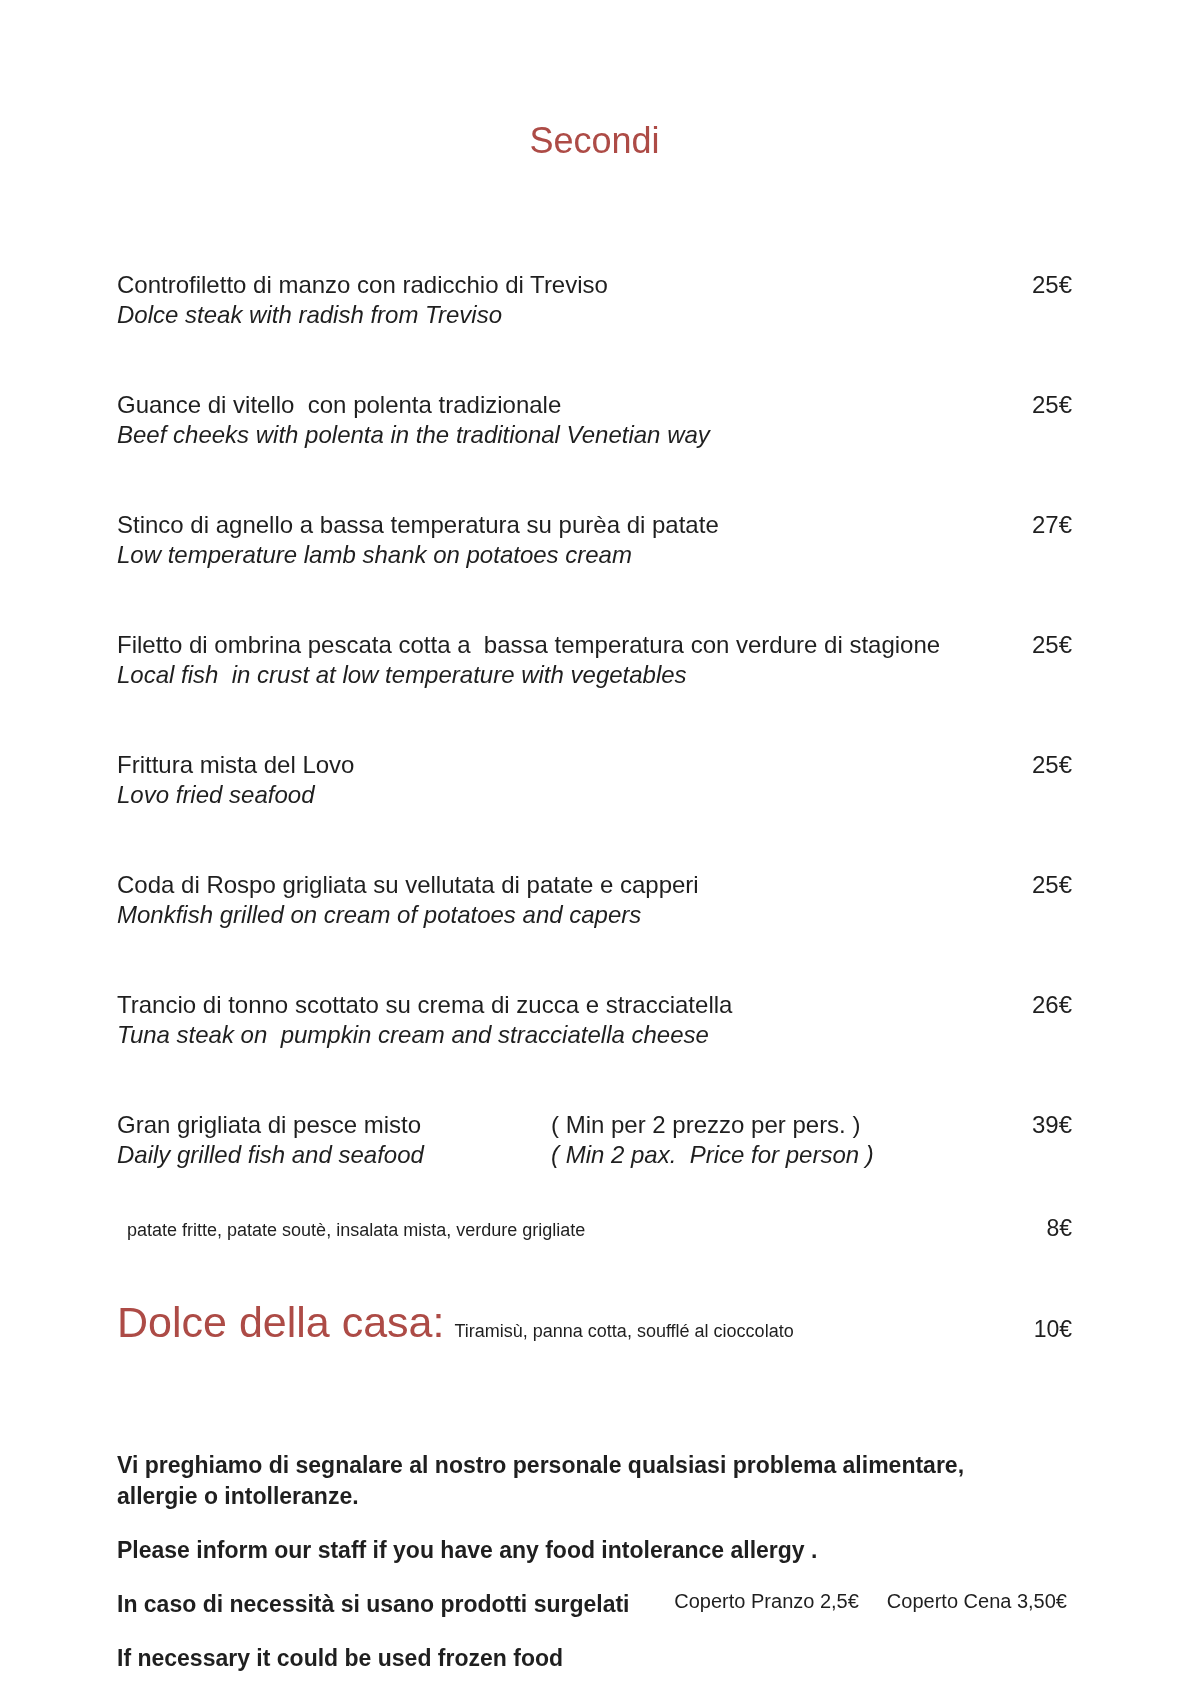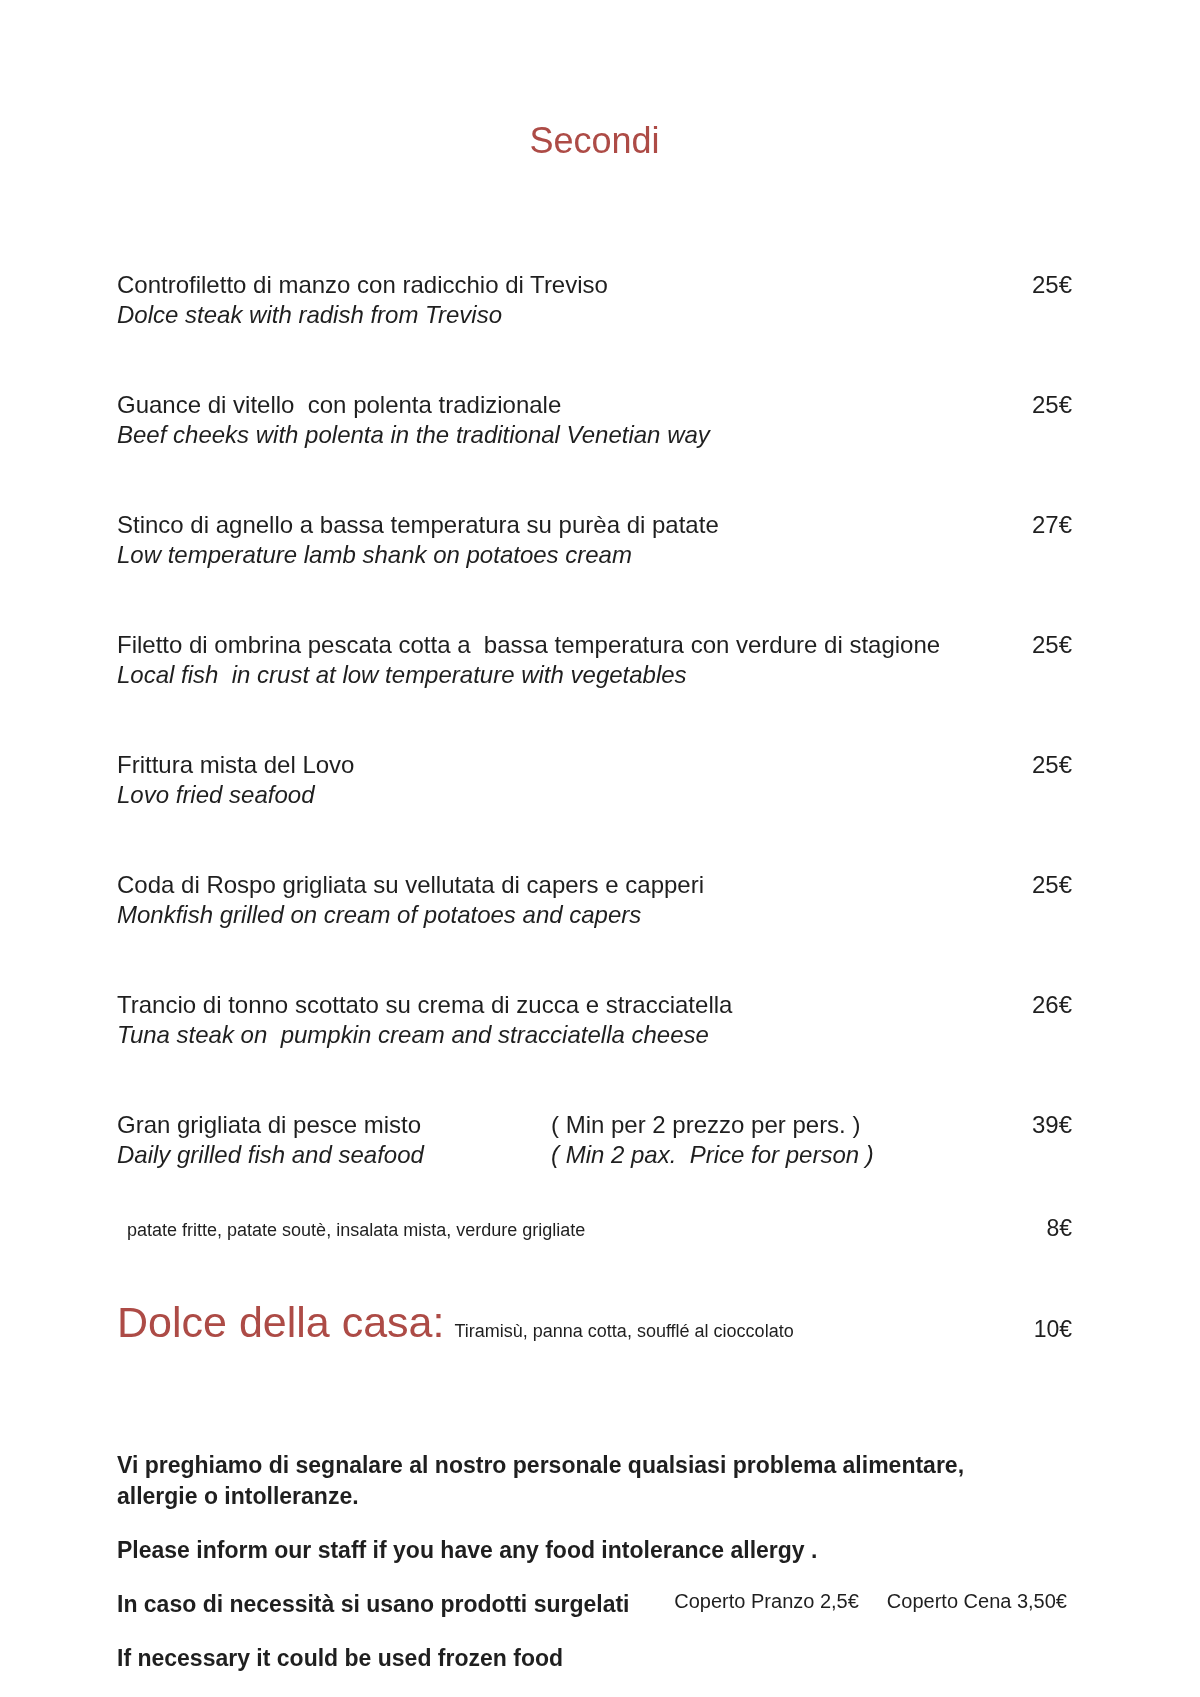--- a/index.html
+++ b/index.html
@@ -139,21 +139,21 @@
         <span class="nm">Frittura mista del Lovo</span>
         <span class="price">25€</span>
       </div>
       <div class="line en">
         <span class="nm">Lovo fried seafood</span>
       </div>
     </div>
 
     <div class="item">
       <div class="line it">
-        <span class="nm">Coda di Rospo grigliata su vellutata di capers e capperi</span>
+        <span class="nm">Coda di Rospo grigliata su vellutata di patate e capperi</span>
         <span class="price">25€</span>
       </div>
       <div class="line en">
         <span class="nm">Monkfish grilled on cream of potatoes and capers</span>
       </div>
     </div>
 
     <div class="item">
       <div class="line it">
         <span class="nm">Trancio di tonno scottato su crema di zucca e stracciatella</span>

